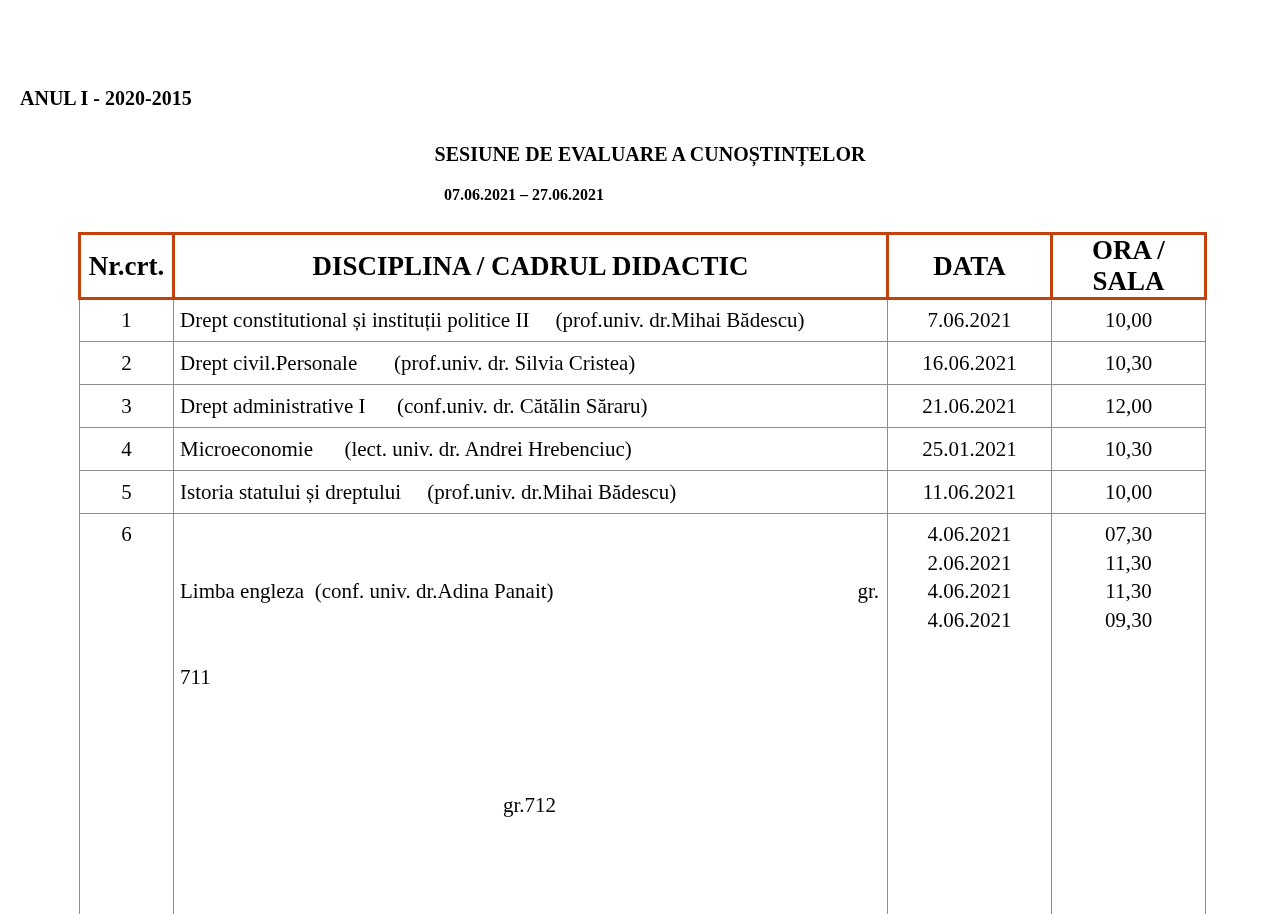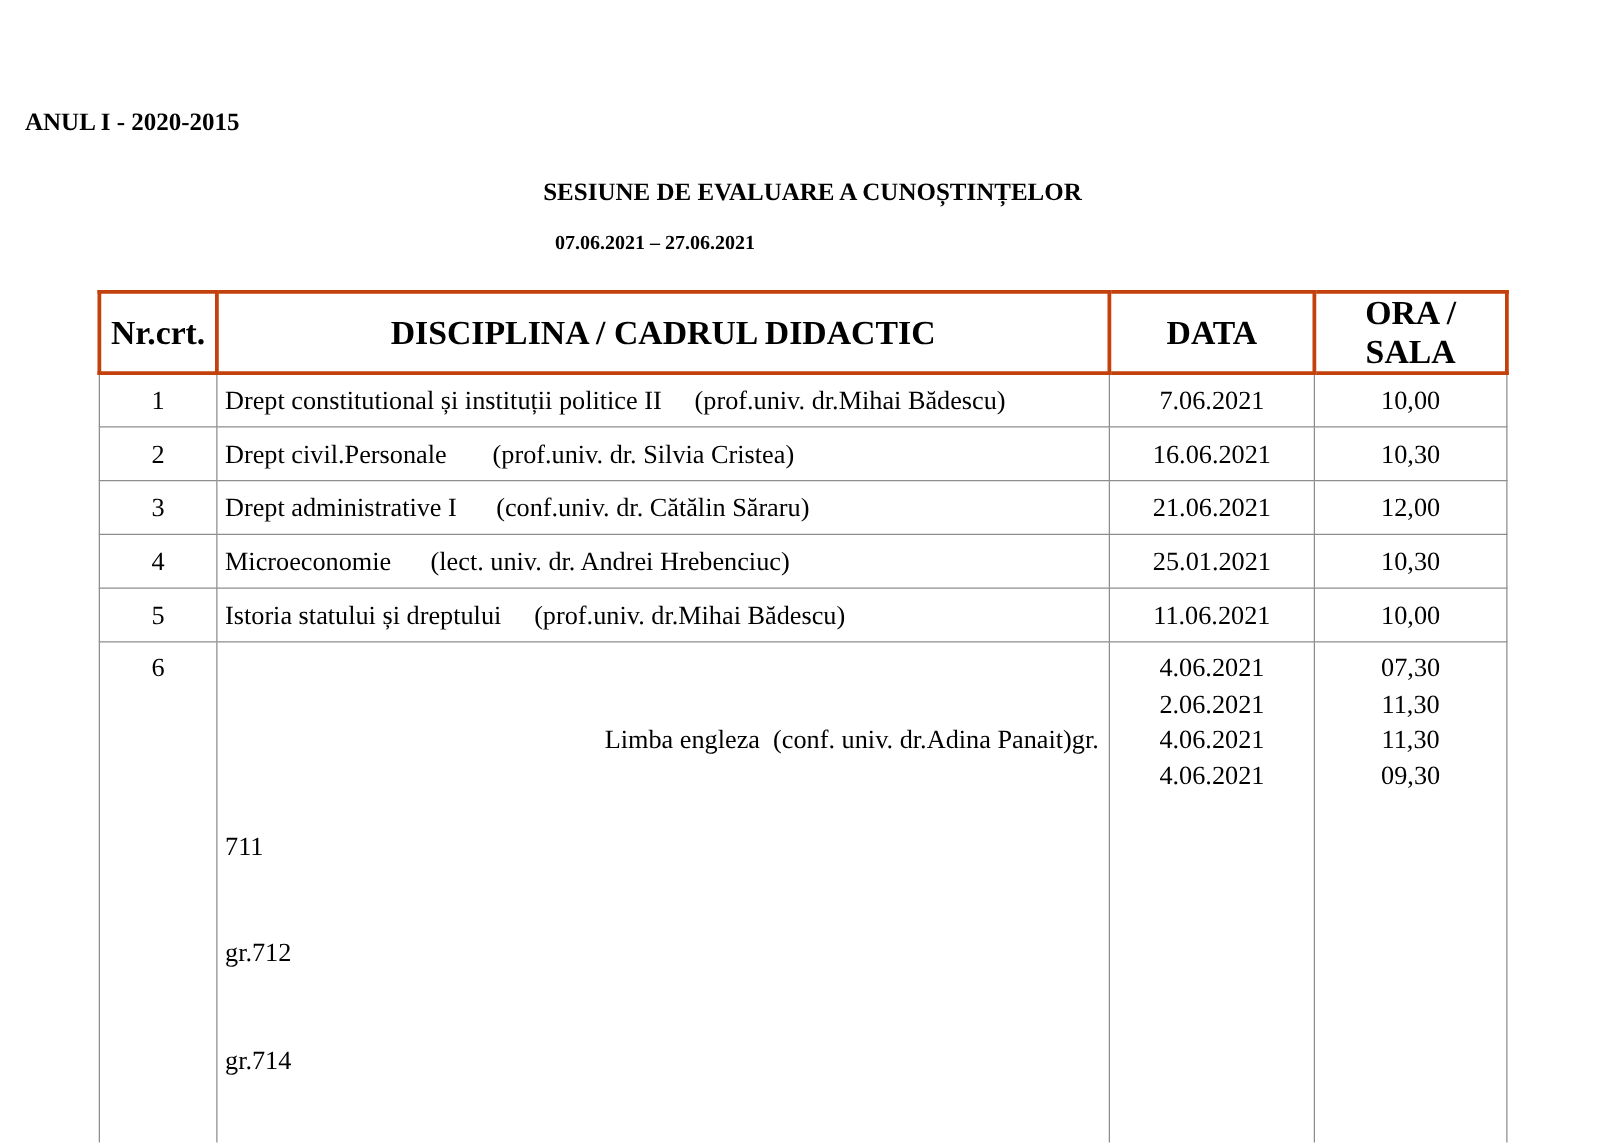--- a/index.html
+++ b/index.html
@@ -95,24 +95,24 @@
     line-height: 28.5px;
   }
   td.cell-nr-merged {
     vertical-align: top;
     padding-top: 60px;
     text-align: center;
     line-height: 28.5px;
   }
   .multi-line1 {
     display: flex;
-    justify-content: flex-end;
+    justify-content: space-between;
     align-items: baseline;
   }
-  .multi-right { text-align: left; }
+  .multi-right { text-align: center; margin-top: 43px; }
   .stack-line { text-align: center; }
 </style>
 </head>
 <body>
 
 <div class="doc-header">
   <div>ANUL I - 2020-2015</div>
 </div>
 
 <div class="doc-title">SESIUNE DE EVALUARE A CUNOȘTINȚELOR</div>

